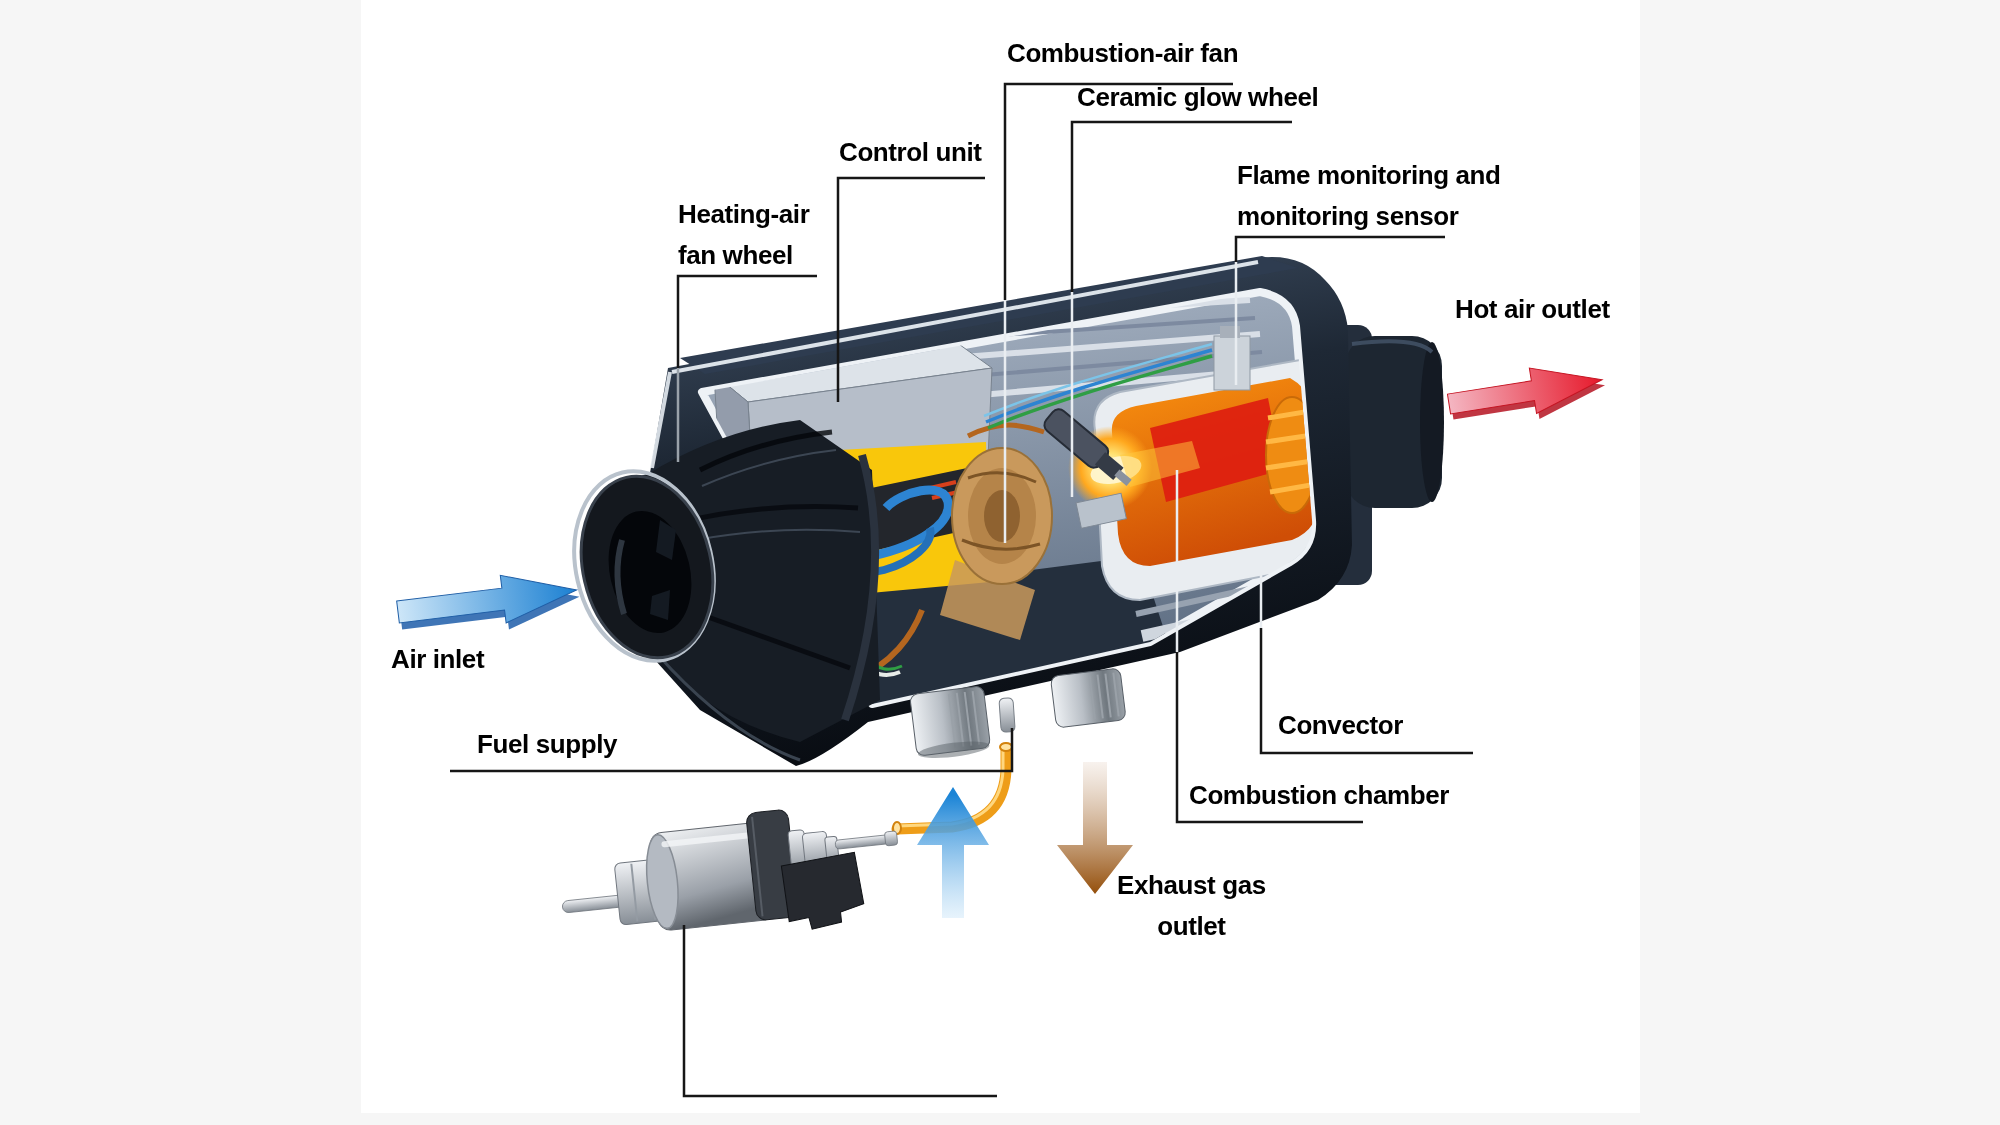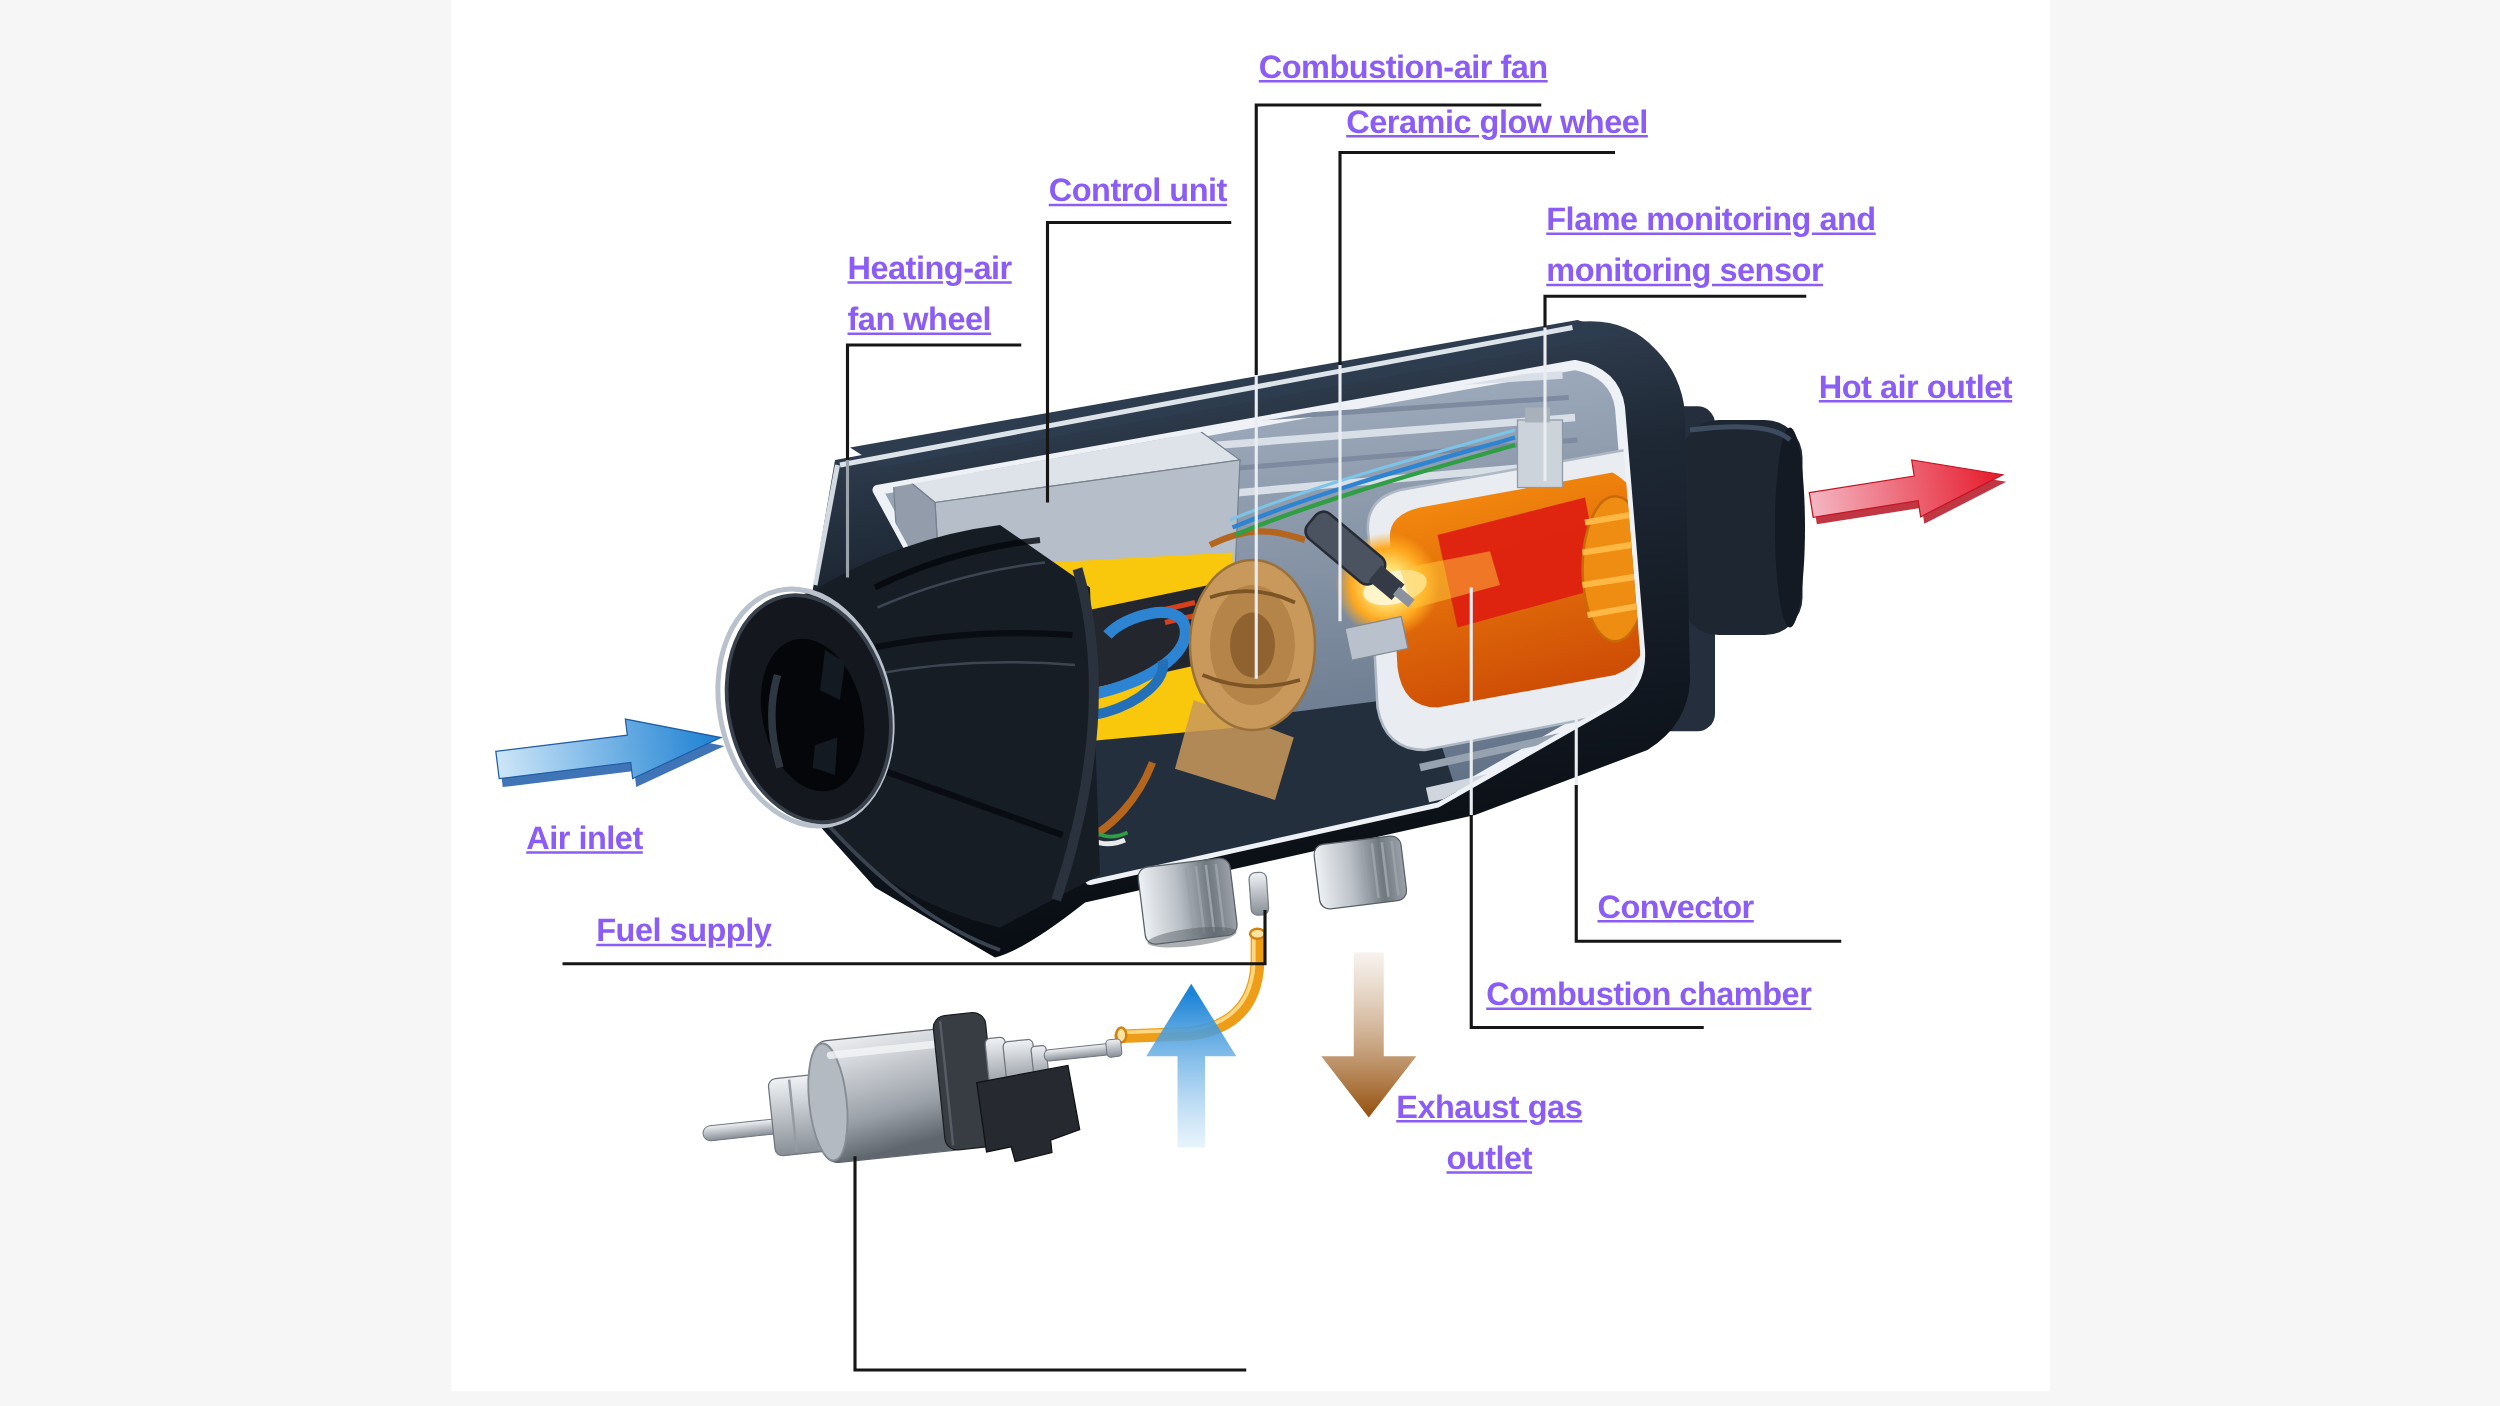--- a/index.html
+++ b/index.html
@@ -8,23 +8,22 @@
     width:2000px;height:1125px;
     background:#f6f6f6;
     overflow:hidden;
     font-family:"Liberation Sans", sans-serif;
   }
   #art{position:absolute;left:0;top:0;}
   .label{
     position:absolute;
     font:700 26px/41px "Liberation Sans", sans-serif;
     letter-spacing:-0.4px;
-    color:#8b5cf6;
+    color:#000000;
     white-space:pre-line;
-    text-decoration:underline;
   }
 </style>
 </head>
 <body>
 
 <div id="stage">
 
 <svg id="art" width="2000" height="1125" viewBox="0 0 2000 1125">
   <defs>
     <linearGradient id="gBody" x1="0" y1="0" x2="0.25" y2="1">
@@ -295,20 +294,20 @@
 </svg>
 
   <div class="label" style="left:1007px; top:33px;">Combustion-air fan</div>
   <div class="label" style="left:1077px; top:77px;">Ceramic glow wheel</div>
   <div class="label" style="left:839px;  top:132px;">Control unit</div>
   <div class="label" style="left:678px;  top:194px;">Heating-air
 fan wheel</div>
   <div class="label" style="left:1237px; top:155px;">Flame monitoring and
 monitoring sensor</div>
   <div class="label" style="left:1455px; top:289px;">Hot air outlet</div>
-  <div class="label" style="left:421px;  top:639px;margin-top:11px;">Air inlet</div>
+  <div class="label" style="left:391px;  top:639px;">Air inlet</div>
   <div class="label" style="left:477px;  top:724px;">Fuel supply</div>
   <div class="label" style="left:1278px; top:705px;">Convector</div>
   <div class="label" style="left:1189px; top:775px;text-align:center;">Combustion chamber</div>
   <div class="label" style="left:1117px; top:865px;text-align:center;">Exhaust gas
 outlet</div>
 
 </div>
 
 </body></html>

